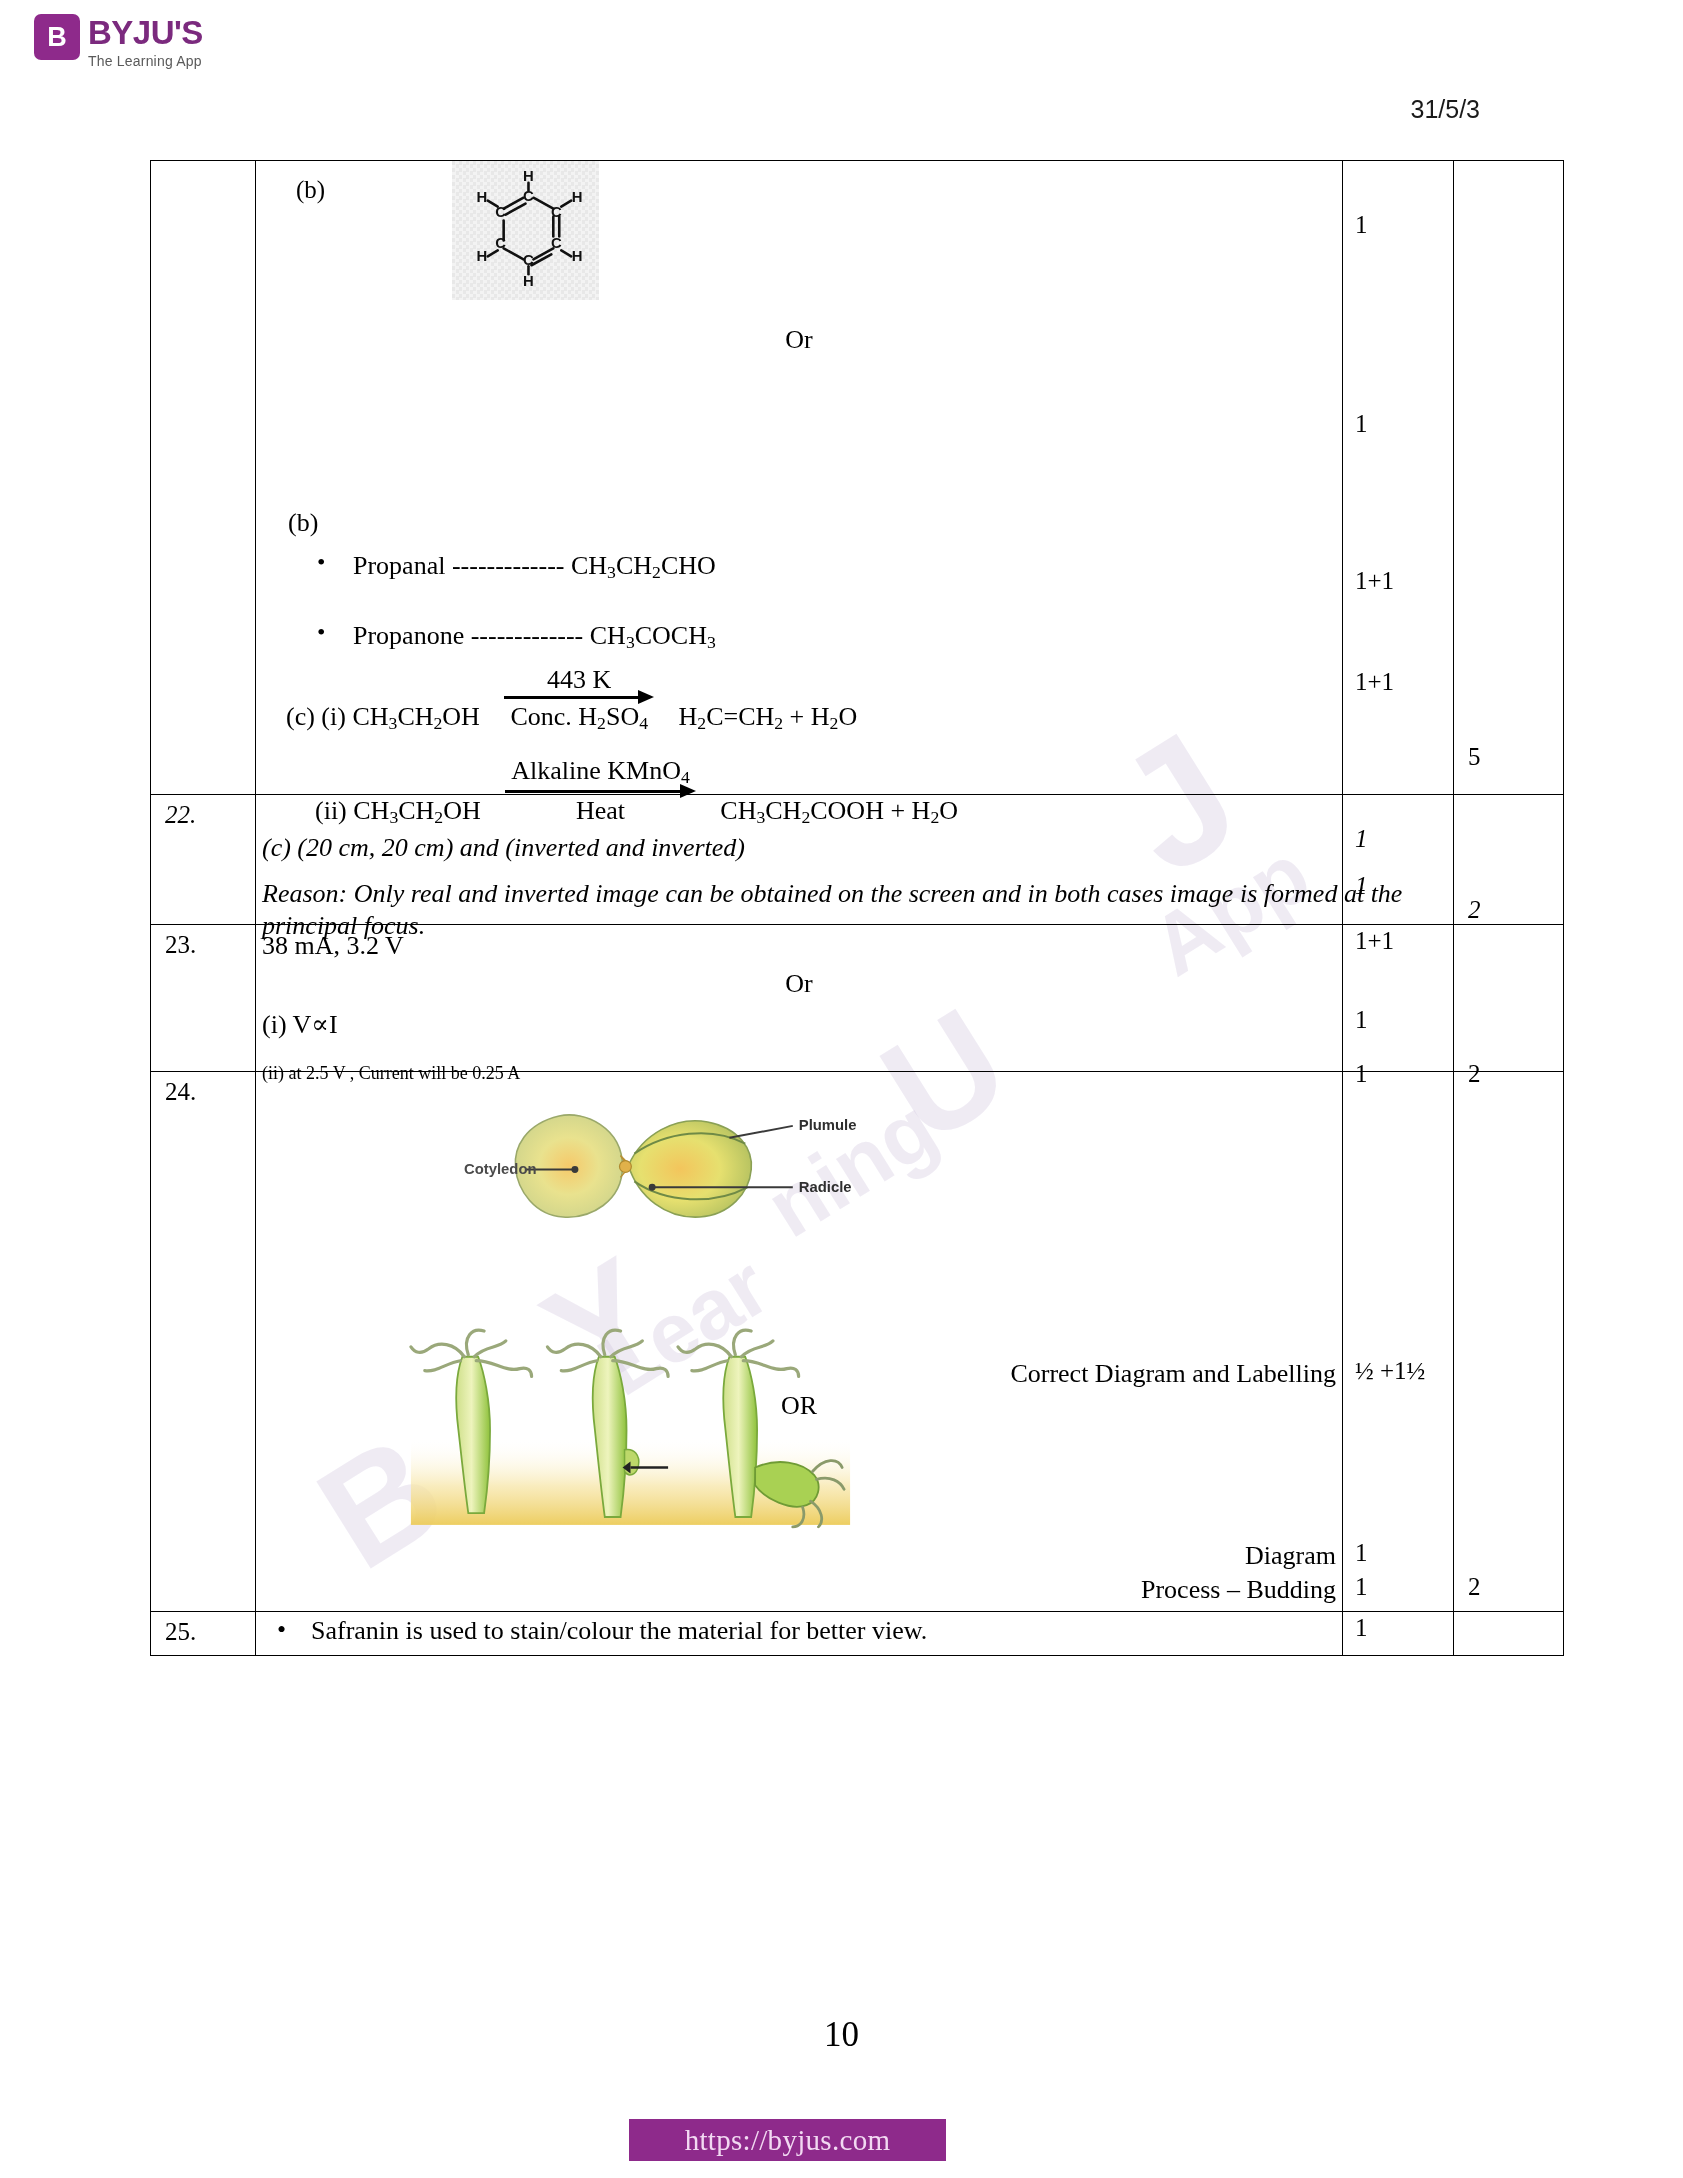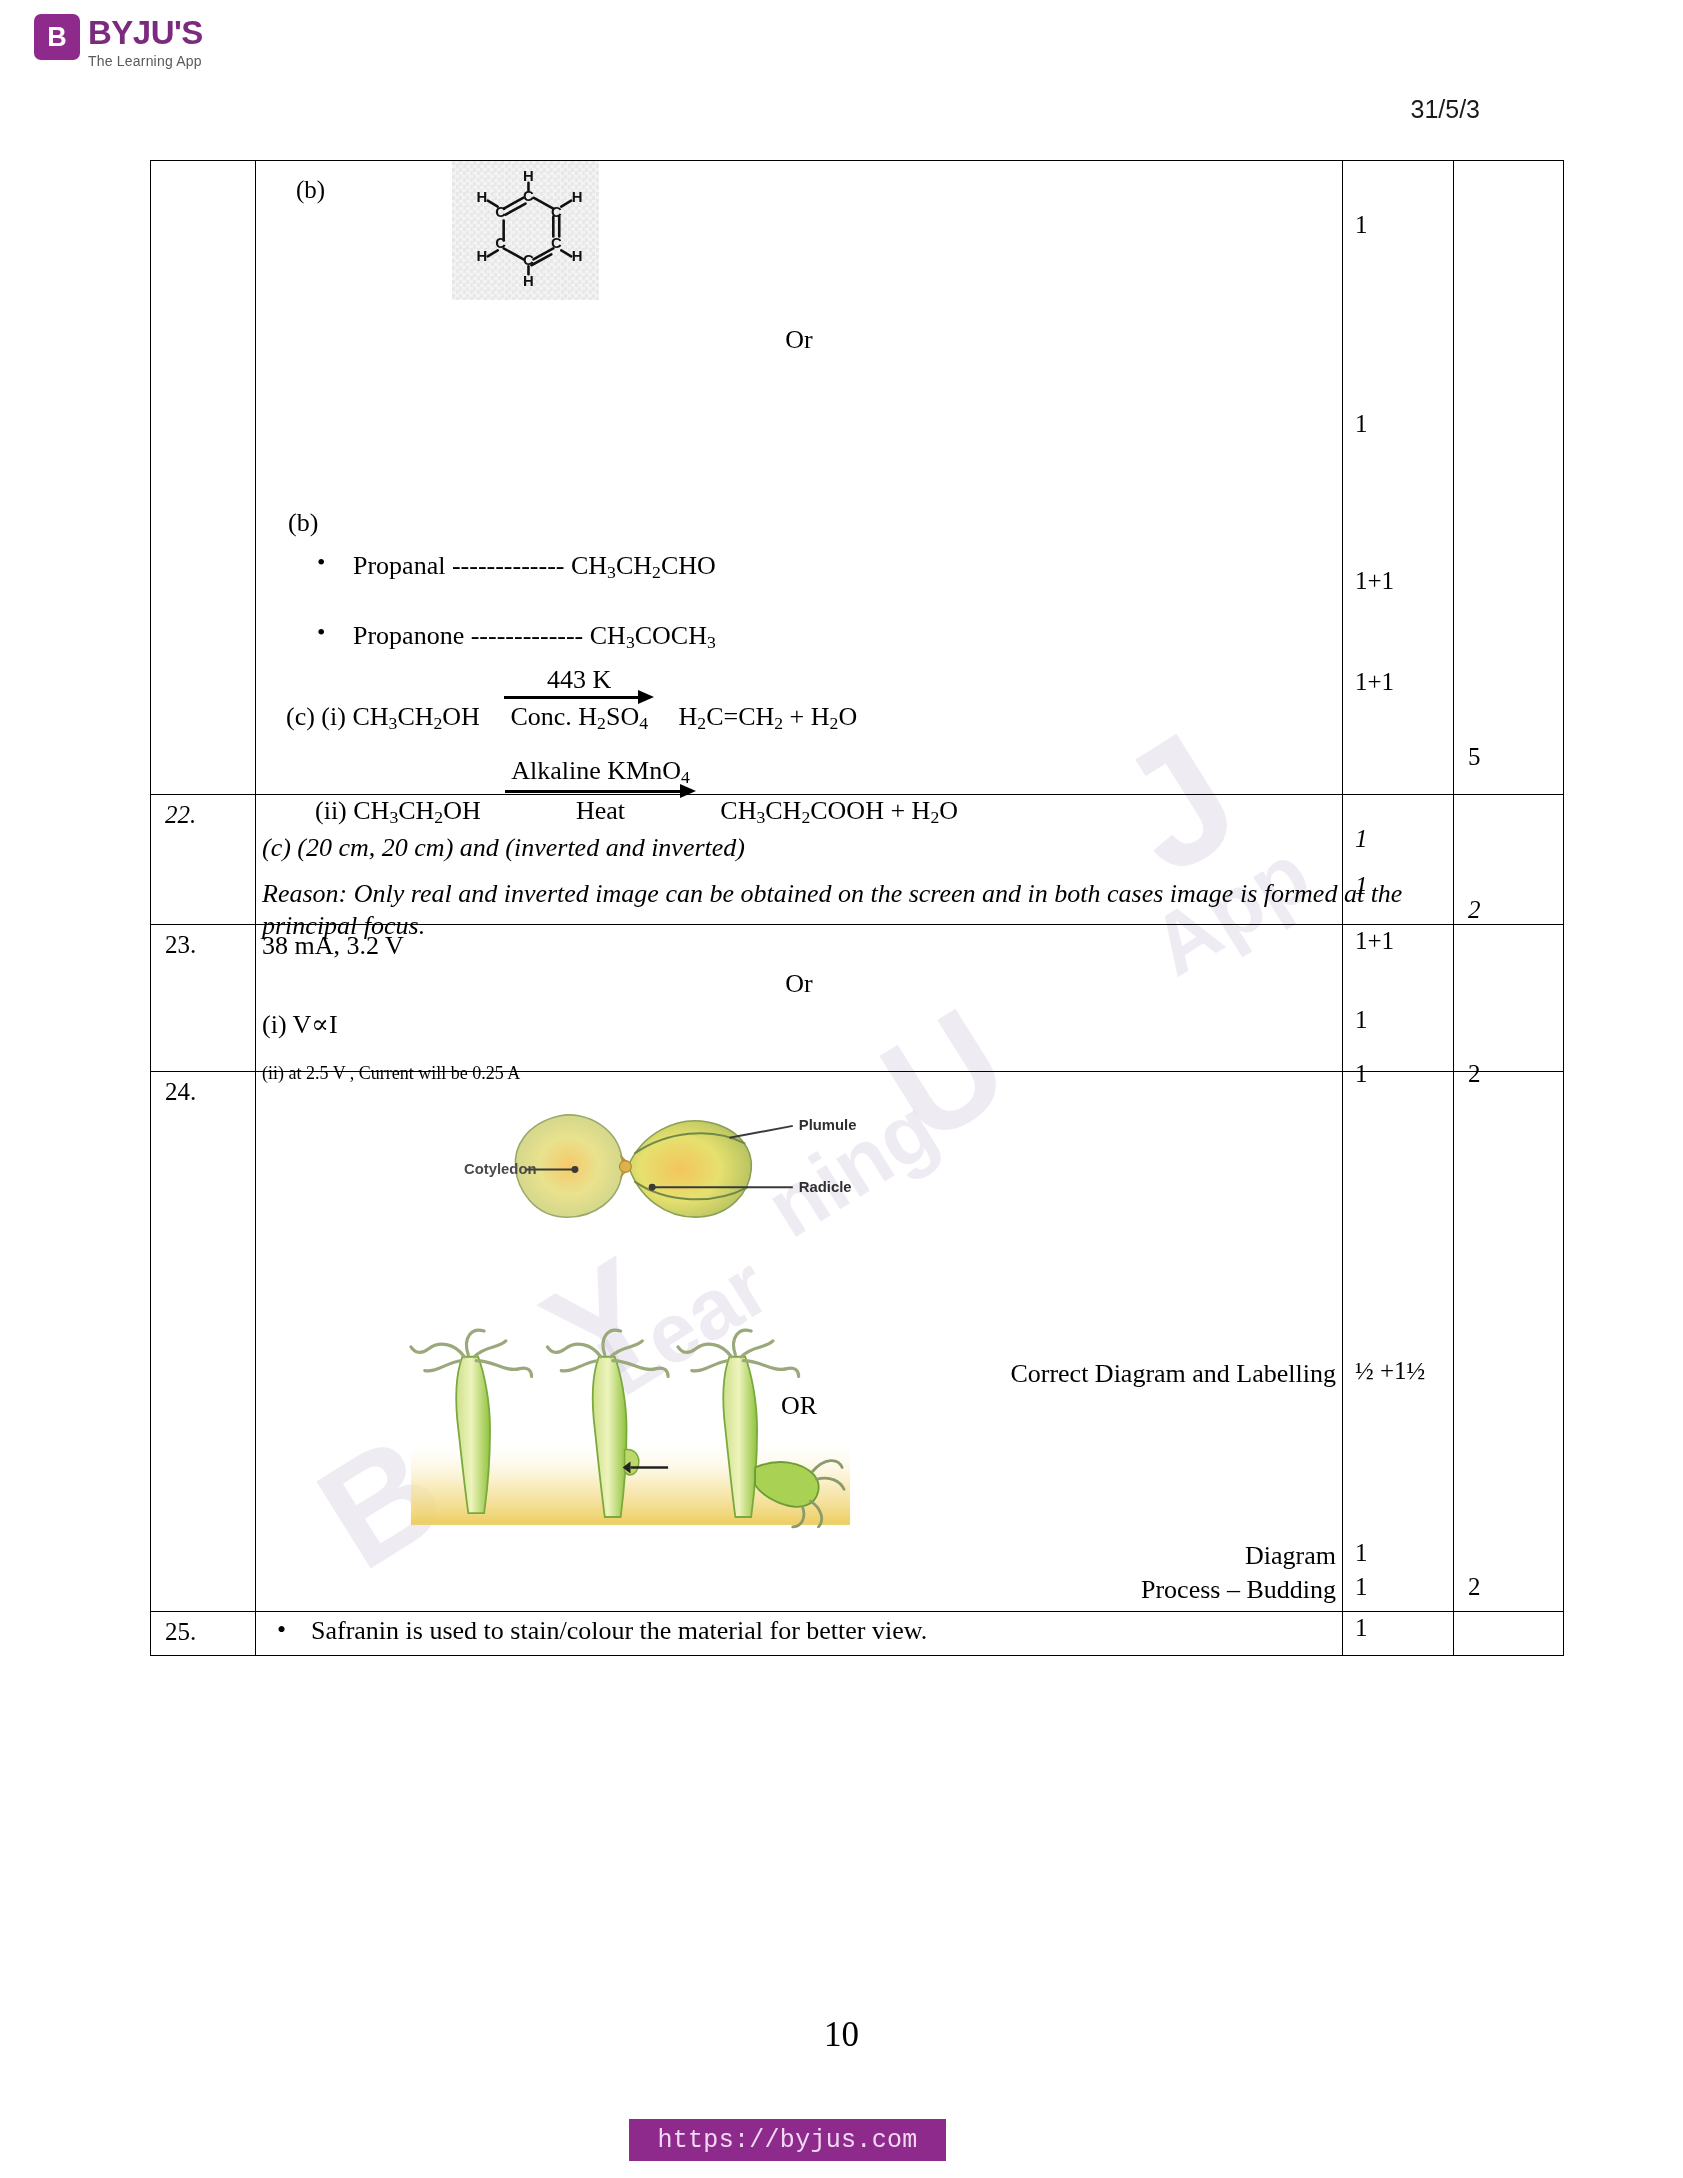--- a/index.html
+++ b/index.html
@@ -262,22 +262,22 @@
     top: 2119px;
     width: 317px;
     height: 42px;
     background: #8e2a8b;
     display: flex;
     align-items: center;
     justify-content: center;
   }
   .url-bar span {
     color: #f2d9f2;
-    font-family: Liberation Mono, monospace;
-    font-size: 25px;
+    font-family: Liberation Serif, serif;
+    font-size: 29px;
     letter-spacing: 0.3px;
   }
 
   sub { font-size: 0.68em; vertical-align: -0.25em; }
 </style>
 </head>
 <body>
 
 <div class="logo-wrap">
   <div class="logo-mark">

